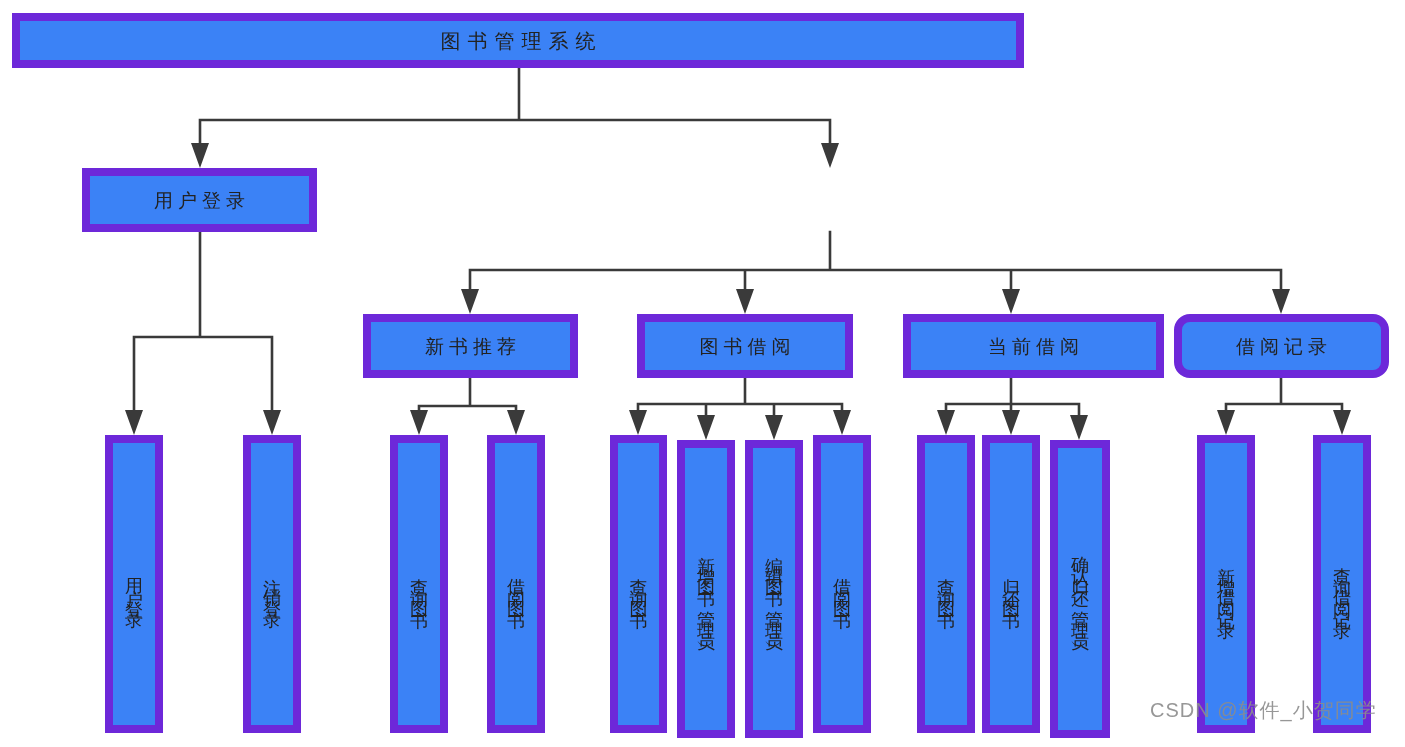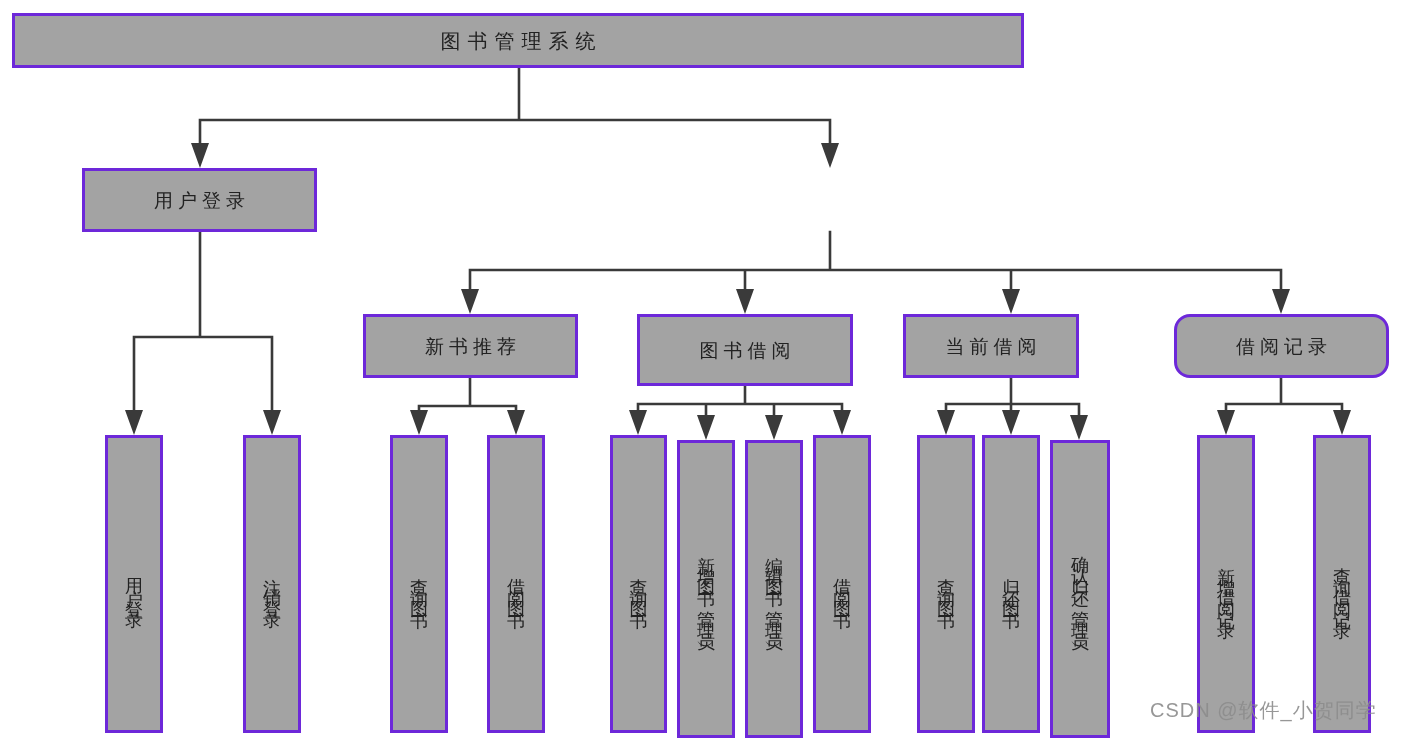--- a/index.html
+++ b/index.html
@@ -12,22 +12,22 @@
     font-family: "Liberation Sans", sans-serif;
   }
   .connectors {
     position: absolute;
     left: 0; top: 0;
     width: 1405px; height: 747px;
   }
   .node {
     position: absolute;
     box-sizing: border-box;
-    border: 3px solid #6d28d9;
-    background: #a3a3a3;
+    border: 8px solid #6d28d9;
+    background: #3b82f6;
     display: flex;
     align-items: center;
     justify-content: center;
     color: #222222;
     line-height: 1;
   }
   .h  { font-size: 19px; letter-spacing: 5px; text-indent: 5px; }
   .root-box { font-size: 20px; letter-spacing: 7px; text-indent: 7px; }
   .v  {
     writing-mode: vertical-lr;
@@ -80,22 +80,22 @@
              M1070,415 L1088,415 L1079,440 Z
              M1217,410 L1235,410 L1226,435 Z
              M1333,410 L1351,410 L1342,435 Z"></path>
   </svg>
 
   <div class="node h root-box" style="left:12px; top:13px; width:1012px; height:55px;">图书管理系统</div>
 
   <div class="node h" style="left:82px; top:168px; width:235px; height:64px;">用户登录</div>
 
   <div class="node h" style="left:363px; top:314px; width:215px; height:64px;">新书推荐</div>
-  <div class="node h" style="left:637px; top:314px; width:216px; height:72px;">图书借阅</div>
-  <div class="node h" style="left:903px; top:314px; width:176px; height:64px;">当前借阅</div>
+  <div class="node h" style="left:637px; top:314px; width:216px; height:64px;">图书借阅</div>
+  <div class="node h" style="left:903px; top:314px; width:261px; height:64px;">当前借阅</div>
   <div class="node h" style="left:1174px; top:314px; width:215px; height:64px;border-radius:16px;">借阅记录</div>
 
   <div class="node v" style="left:105px; top:435px; width:58px; height:298px;">用户登录</div>
   <div class="node v" style="left:243px; top:435px; width:58px; height:298px;">注销登录</div>
 
   <div class="node v" style="left:390px; top:435px; width:58px; height:298px;">查询图书</div>
   <div class="node v" style="left:487px; top:435px; width:58px; height:298px;">借阅图书</div>
 
   <div class="node v" style="left:610px; top:435px; width:57px; height:298px;">查询图书</div>
   <div class="node v" style="left:677px; top:440px; width:58px; height:298px;">新增图书（管理员）</div>

